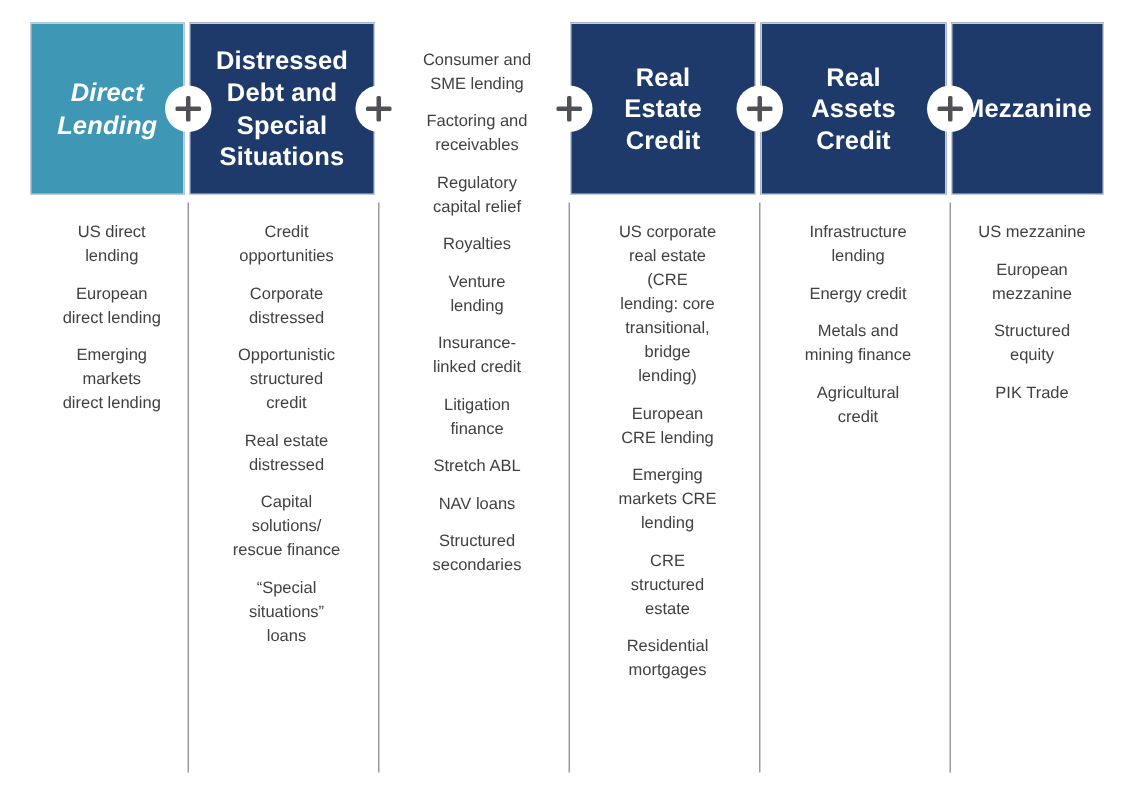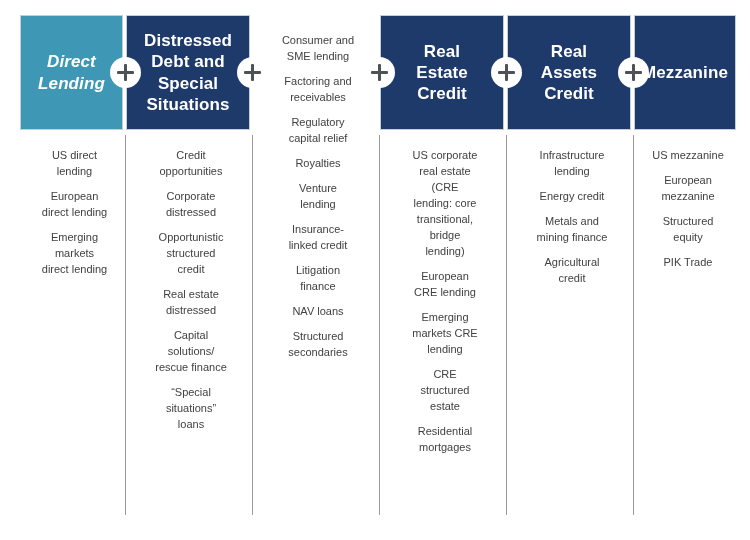--- a/index.html
+++ b/index.html
@@ -144,20 +144,21 @@
 receivables</li>
           <li class="item">Regulatory
 capital relief</li>
           <li class="item">Royalties</li>
           <li class="item">Venture
 lending</li>
           <li class="item">Insurance-
 linked credit</li>
           <li class="item">Litigation
 finance</li>
+          <li class="item">Stretch ABL</li>
           <li class="item">NAV loans</li>
           <li class="item">Structured
 secondaries</li>
         </ul>
   </div>
 
   <div class="col">
     <div class="header" style="background-color: rgb(30, 58, 107);">
       <span class="header-label">Real
 Estate

